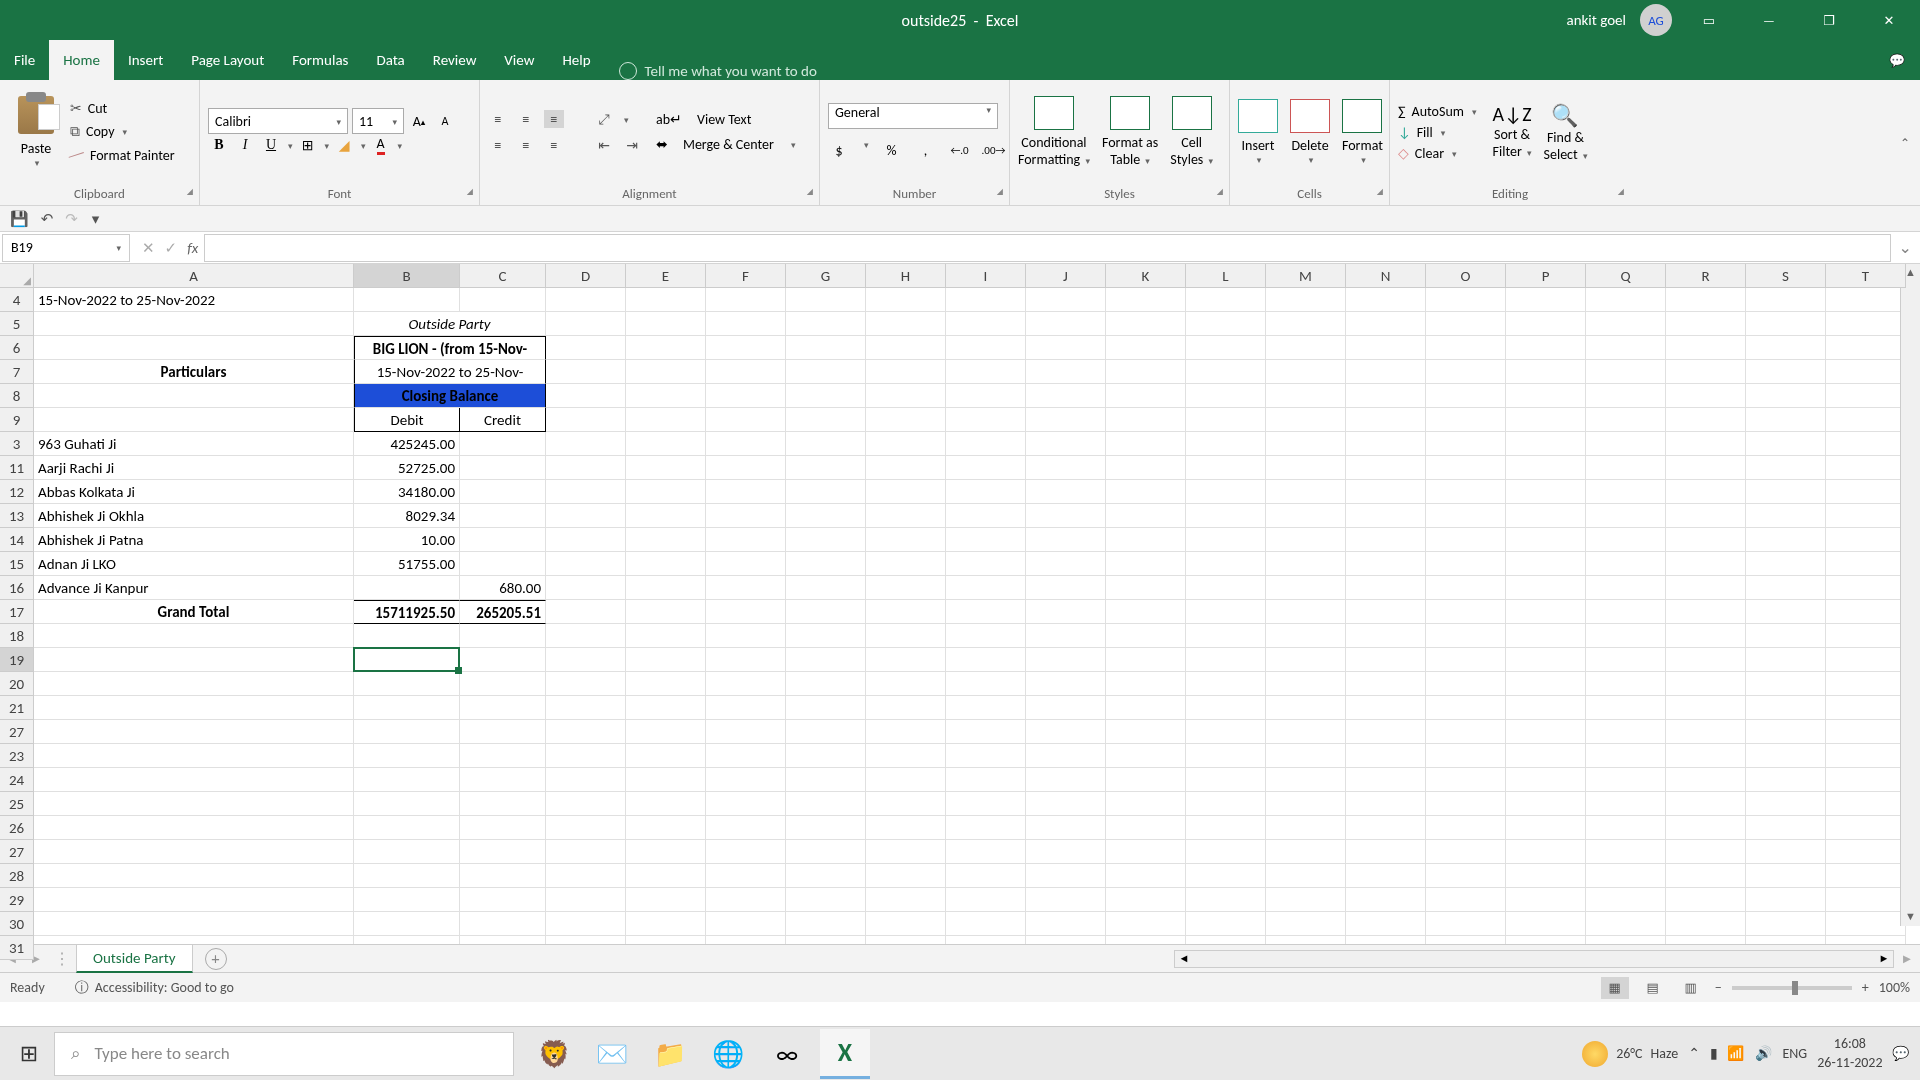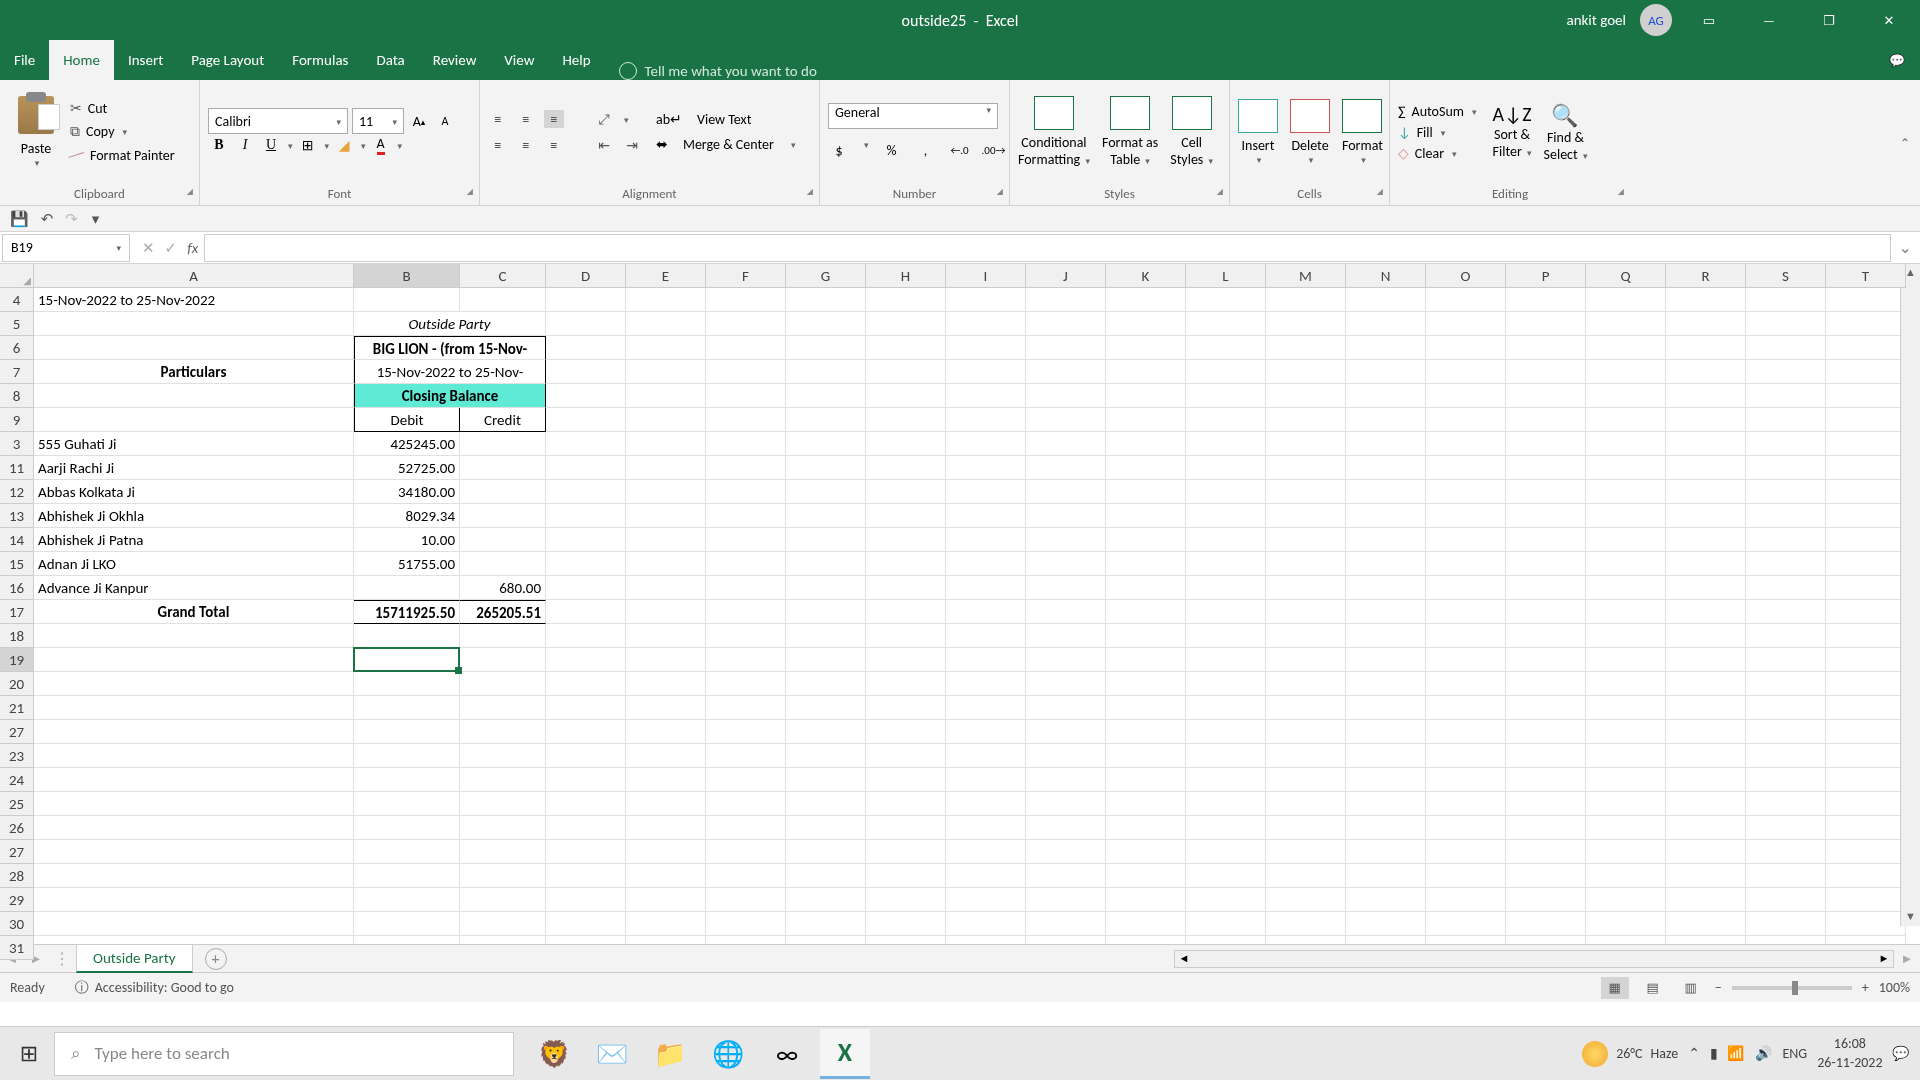--- a/index.html
+++ b/index.html
@@ -482,21 +482,21 @@
       <div class="cell" style="left: 1152px; top: 72px; width: 80px;"></div>
       <div class="cell" style="left: 1232px; top: 72px; width: 80px;"></div>
       <div class="cell" style="left: 1312px; top: 72px; width: 80px;"></div>
       <div class="cell" style="left: 1392px; top: 72px; width: 80px;"></div>
       <div class="cell" style="left: 1472px; top: 72px; width: 80px;"></div>
       <div class="cell" style="left: 1552px; top: 72px; width: 80px;"></div>
       <div class="cell" style="left: 1632px; top: 72px; width: 80px;"></div>
       <div class="cell" style="left: 1712px; top: 72px; width: 80px;"></div>
       <div class="cell" style="left: 1792px; top: 72px; width: 80px;"></div>
       <div class="cell" style="left: 0px; top: 96px; width: 320px;"></div>
-      <div class="cell" style="left: 320px; top: 96px; width: 192px; text-align: center; font-weight: bold; border-left: 1.5px solid rgb(0, 0, 0); border-right: 1.5px solid rgb(0, 0, 0); z-index: 3; background: #5eead4;">Closing Balance</div>
+      <div class="cell" style="left: 320px; top: 96px; width: 192px; text-align: center; font-weight: bold; border-left: 1.5px solid rgb(0, 0, 0); border-right: 1.5px solid rgb(0, 0, 0); z-index: 3; background: #1d4ed8;">Closing Balance</div>
       <div class="cell" style="left: 512px; top: 96px; width: 80px;"></div>
       <div class="cell" style="left: 592px; top: 96px; width: 80px;"></div>
       <div class="cell" style="left: 672px; top: 96px; width: 80px;"></div>
       <div class="cell" style="left: 752px; top: 96px; width: 80px;"></div>
       <div class="cell" style="left: 832px; top: 96px; width: 80px;"></div>
       <div class="cell" style="left: 912px; top: 96px; width: 80px;"></div>
       <div class="cell" style="left: 992px; top: 96px; width: 80px;"></div>
       <div class="cell" style="left: 1072px; top: 96px; width: 80px;"></div>
       <div class="cell" style="left: 1152px; top: 96px; width: 80px;"></div>
       <div class="cell" style="left: 1232px; top: 96px; width: 80px;"></div>
@@ -520,21 +520,21 @@
       <div class="cell" style="left: 1072px; top: 120px; width: 80px;"></div>
       <div class="cell" style="left: 1152px; top: 120px; width: 80px;"></div>
       <div class="cell" style="left: 1232px; top: 120px; width: 80px;"></div>
       <div class="cell" style="left: 1312px; top: 120px; width: 80px;"></div>
       <div class="cell" style="left: 1392px; top: 120px; width: 80px;"></div>
       <div class="cell" style="left: 1472px; top: 120px; width: 80px;"></div>
       <div class="cell" style="left: 1552px; top: 120px; width: 80px;"></div>
       <div class="cell" style="left: 1632px; top: 120px; width: 80px;"></div>
       <div class="cell" style="left: 1712px; top: 120px; width: 80px;"></div>
       <div class="cell" style="left: 1792px; top: 120px; width: 80px;"></div>
-      <div class="cell" style="left: 0px; top: 144px; width: 320px; overflow: visible;">555 Guhati Ji</div>
+      <div class="cell" style="left: 0px; top: 144px; width: 320px; overflow: visible;">963 Guhati Ji</div>
       <div class="cell" style="left: 320px; top: 144px; width: 106px; text-align: right;">425245.00</div>
       <div class="cell" style="left: 426px; top: 144px; width: 86px;"></div>
       <div class="cell" style="left: 512px; top: 144px; width: 80px;"></div>
       <div class="cell" style="left: 592px; top: 144px; width: 80px;"></div>
       <div class="cell" style="left: 672px; top: 144px; width: 80px;"></div>
       <div class="cell" style="left: 752px; top: 144px; width: 80px;"></div>
       <div class="cell" style="left: 832px; top: 144px; width: 80px;"></div>
       <div class="cell" style="left: 912px; top: 144px; width: 80px;"></div>
       <div class="cell" style="left: 992px; top: 144px; width: 80px;"></div>
       <div class="cell" style="left: 1072px; top: 144px; width: 80px;"></div>

